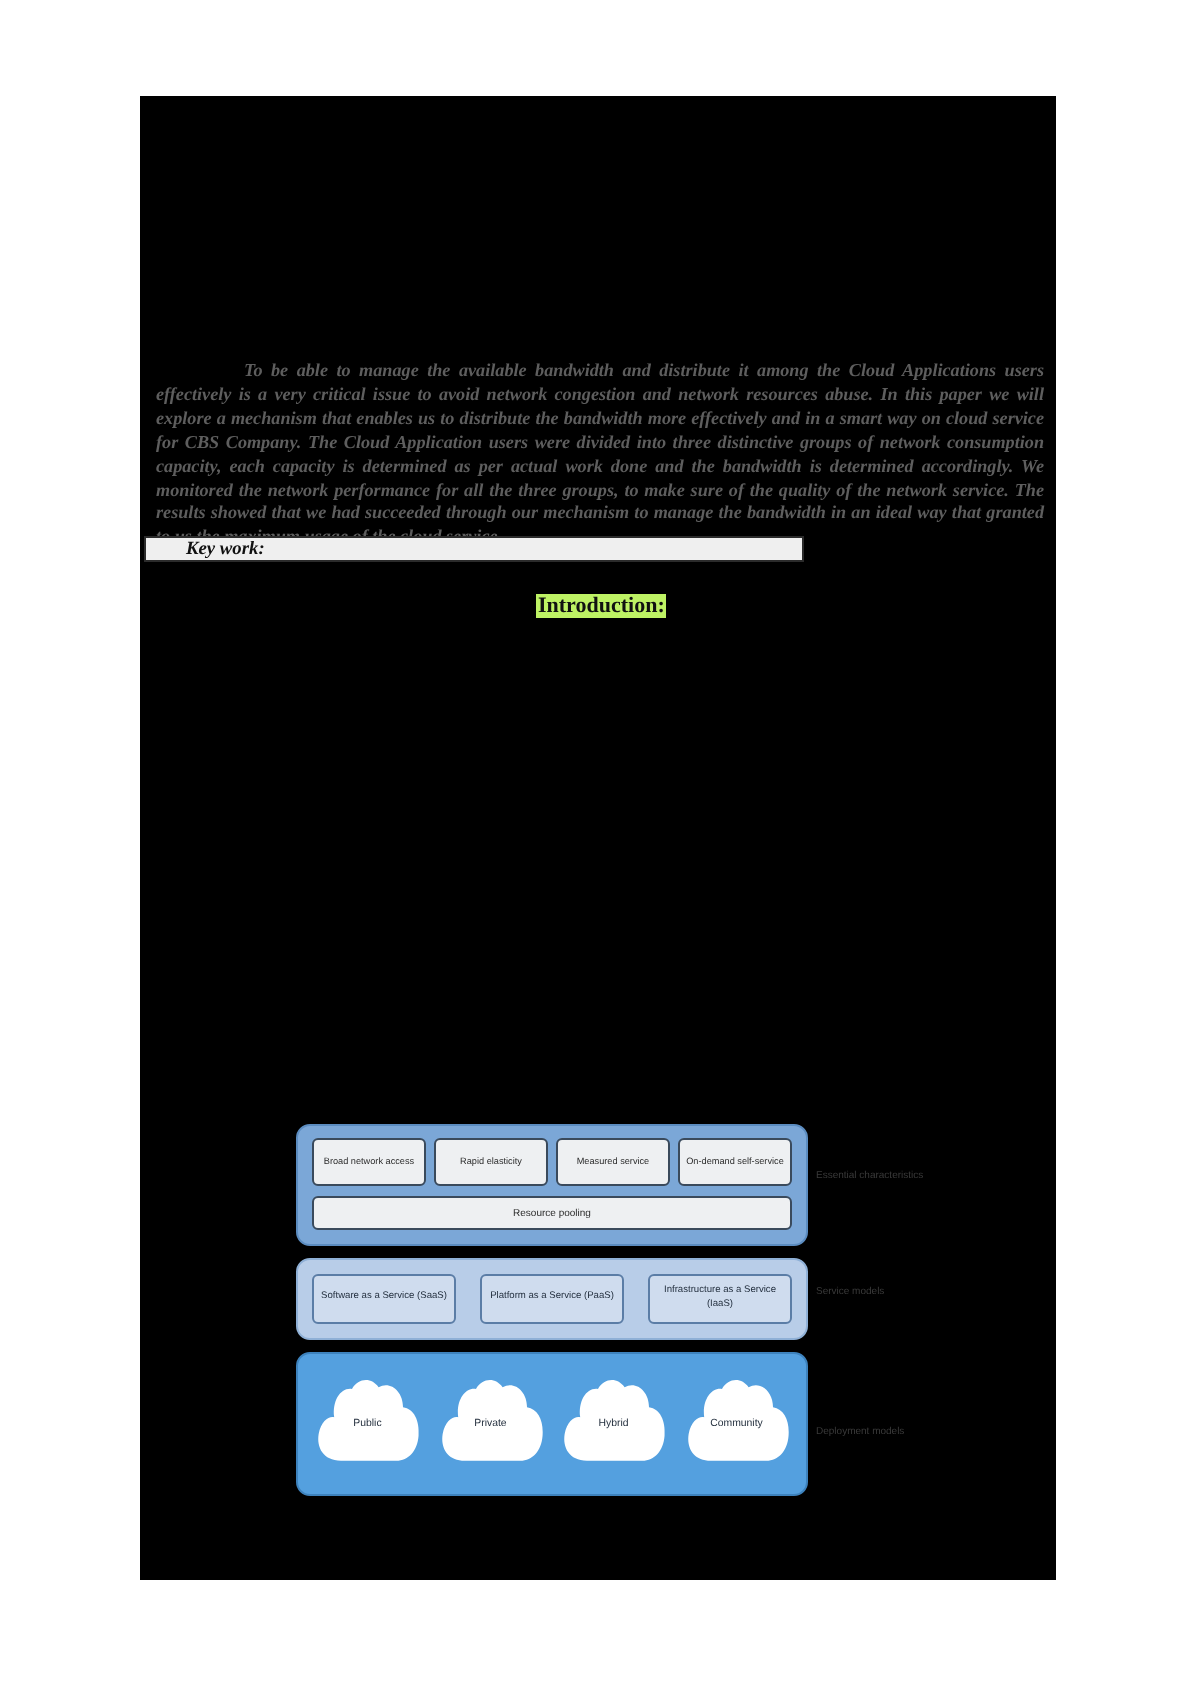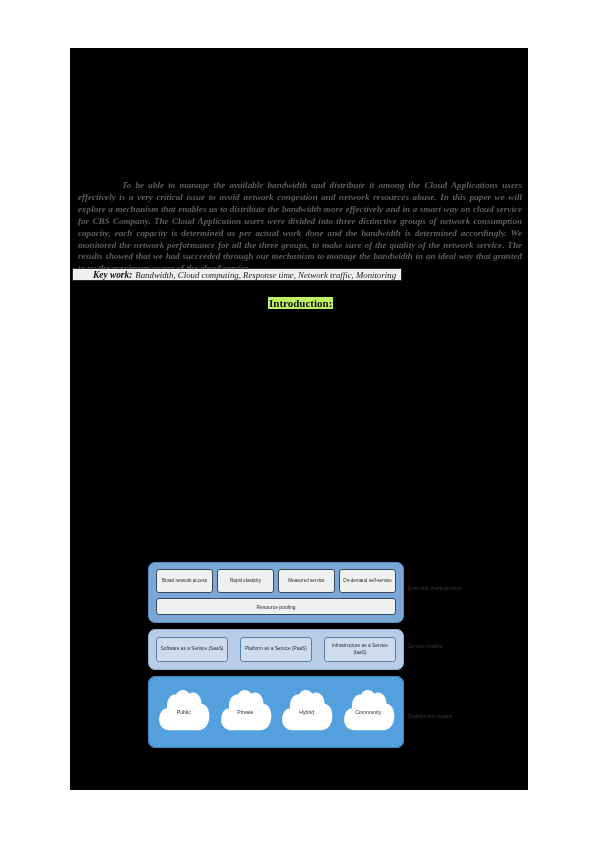--- a/index.html
+++ b/index.html
@@ -231,21 +231,20 @@
 <div class="page">
 
   <div class="scan-field"></div>
 
   <div class="abstract-block">
     <p class="abstract-text">To be able to manage the available bandwidth and distribute it among the Cloud Applications users effectively is a very critical issue to avoid network congestion and network resources abuse. In this paper we will explore a mechanism that enables us to distribute the bandwidth more effectively and in a smart way on cloud service for CBS Company. The Cloud Application users were divided into three distinctive groups of network consumption capacity, each capacity is determined as per actual work done and the bandwidth is determined accordingly. We monitored the network performance for all the three groups, to make sure of the quality of the network service. The results showed that we had succeeded through our mechanism to manage the bandwidth in an ideal way that granted to us the maximum usage of the cloud service</p>
   </div>
 
   <div class="keywords-line">
     <span class="kw-label">Key work:</span>
-    <span class="kw-values">Bandwidth, Cloud computing, Response time, Network traffic, Monitoring</span>
   </div>
 
   <div class="section-heading">Introduction:</div>
 
   <div class="diagram">
 
     <div class="panel panel-characteristics">
       <div class="char-row">
         <div class="char-box">Broad network access</div>
         <div class="char-box">Rapid elasticity</div>

